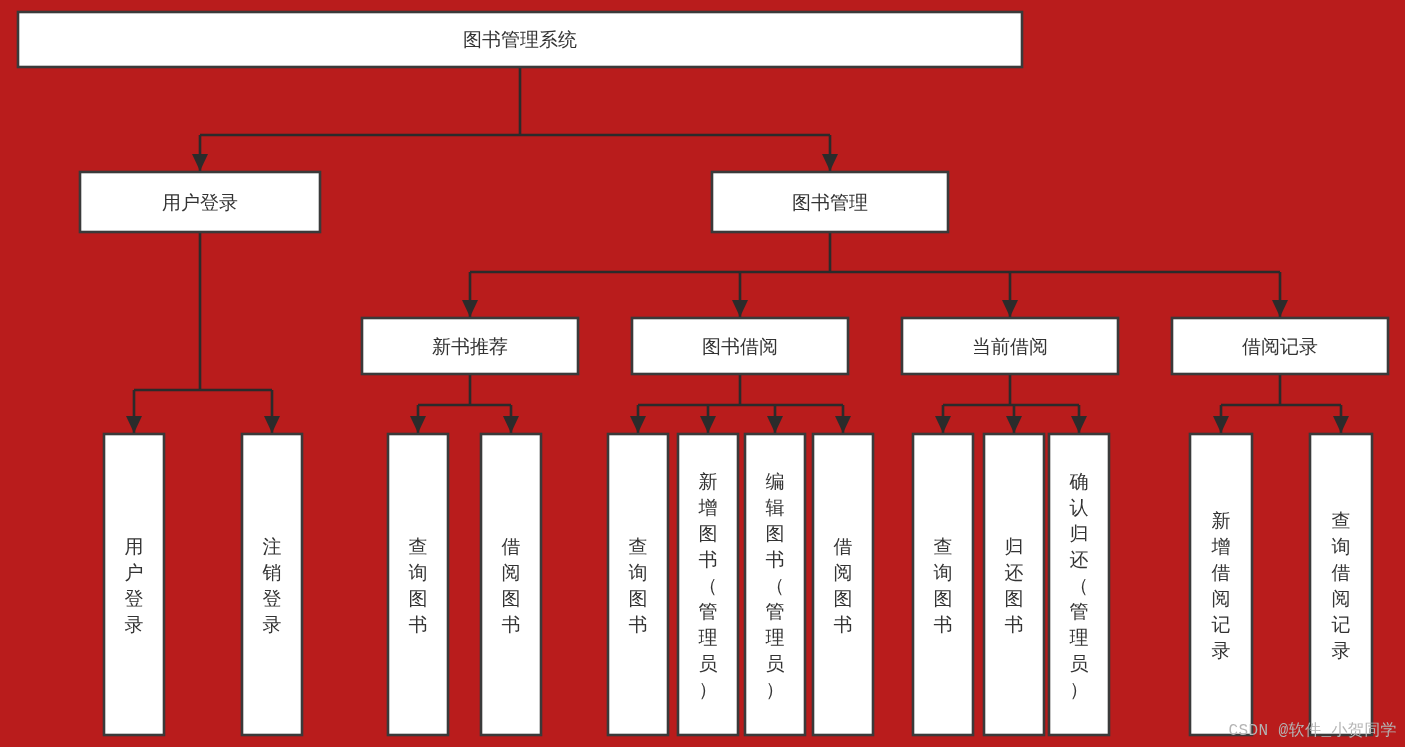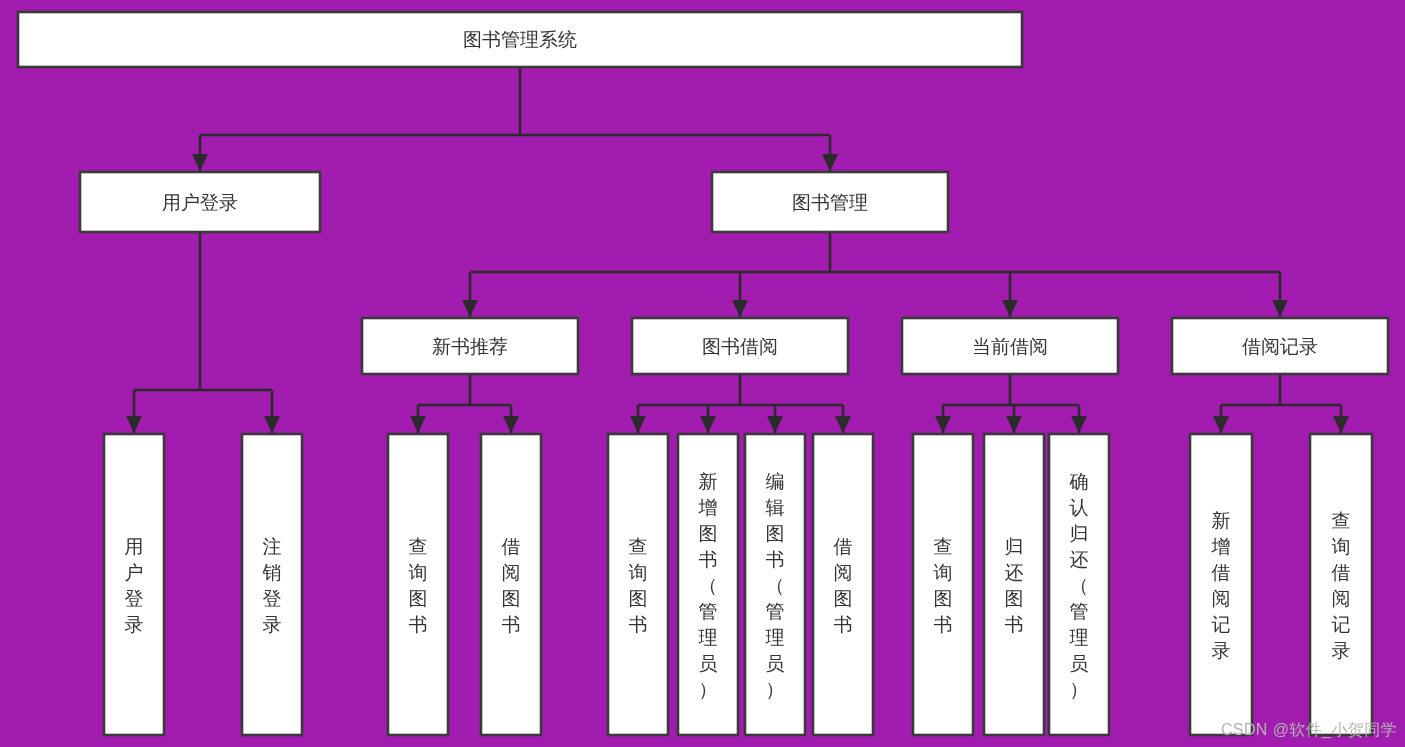--- a/index.html
+++ b/index.html
@@ -11,21 +11,21 @@
   body {
     width: 1405px;
     height: 747px;
     overflow: hidden;
     font-family: "DejaVu Sans", "Liberation Sans", sans-serif;
   }
   #diagram-root {
     position: relative;
     width: 1405px;
     height: 747px;
-    background: #a21caf;
+    background: #b91c1c;
   }
   svg#tree-svg {
     position: absolute;
     top: 0;
     left: 0;
     width: 1405px;
     height: 747px;
     display: block;
   }
   .node-box {
@@ -53,21 +53,21 @@
   .node-label-v {
     font-family: "DejaVu Sans", "Liberation Sans", sans-serif;
     font-size: 19px;
     fill: #333333;
     text-anchor: middle;
   }
   .watermark {
     position: absolute;
     right: 8px;
     bottom: 6px;
-    font-family: Liberation Sans, sans-serif;
+    font-family: Liberation Mono, monospace;
     font-size: 16px;
     color: #b4b4b4;
     letter-spacing: 0.4px;
     white-space: nowrap;
     user-select: none;
   }
 </style>
 </head>
 <body>
 

